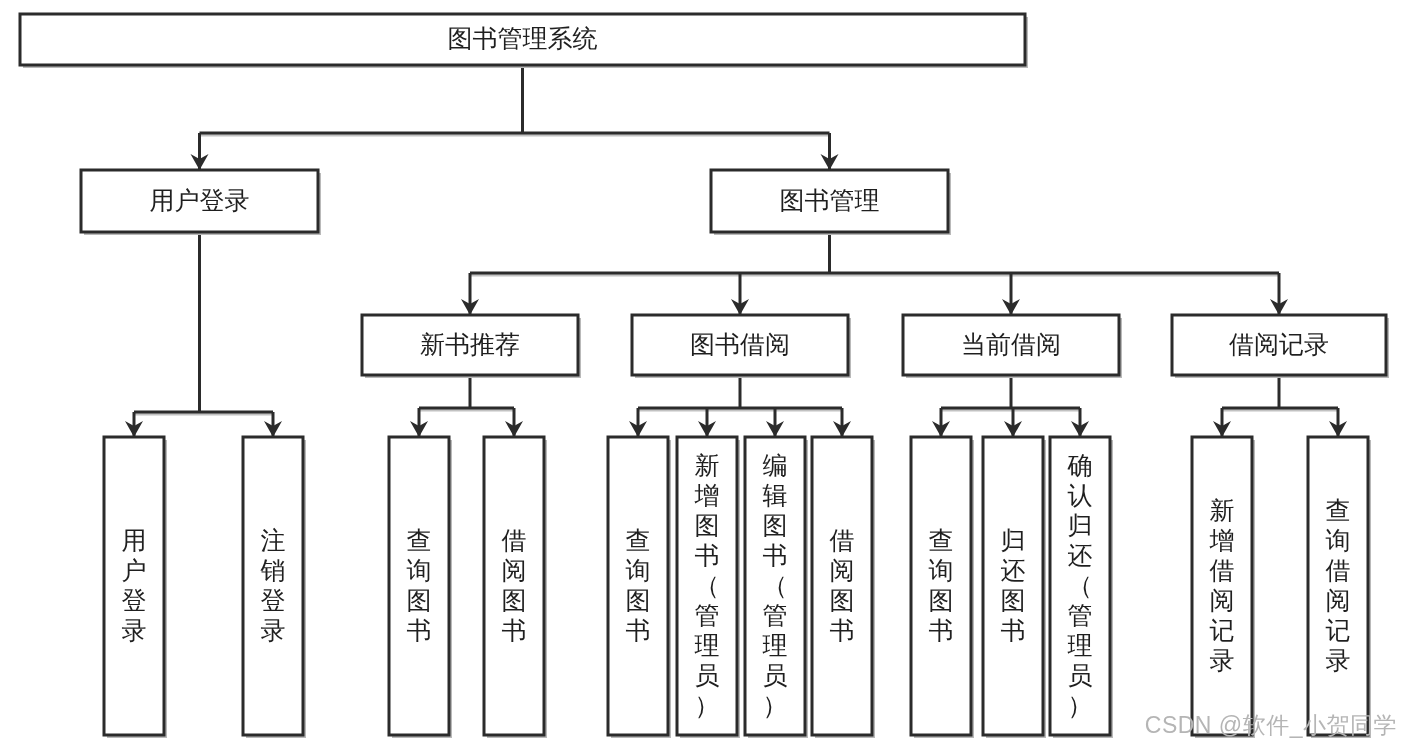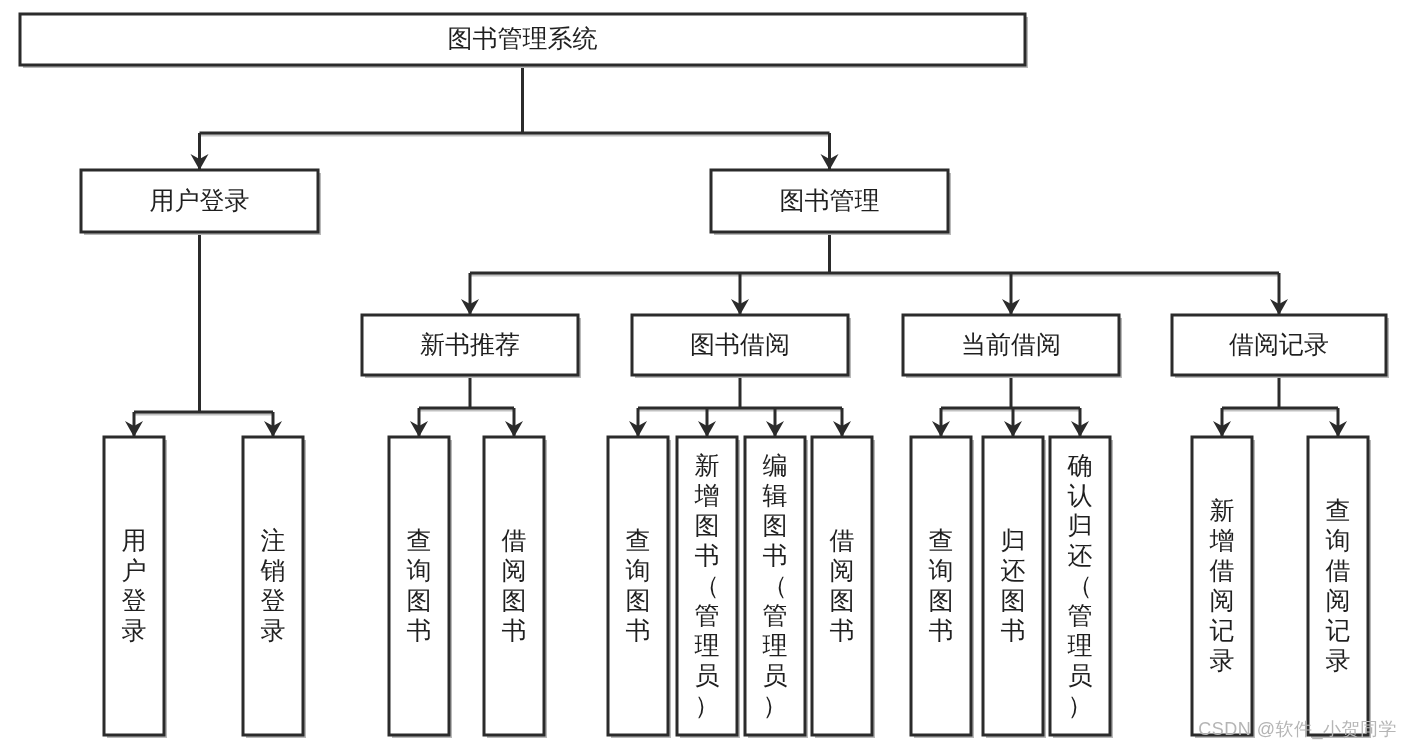--- a/index.html
+++ b/index.html
@@ -20,21 +20,21 @@
     text-anchor:middle;dominant-baseline:middle;
   }
   .leaf-label{
     font-family:"Liberation Sans","DejaVu Sans",sans-serif;
     font-size:25px;fill:#1f1f1f;
     text-anchor:middle;
   }
   .watermark{
     position:absolute;right:8px;bottom:6px;
     font-family:"Liberation Sans","DejaVu Sans",sans-serif;
-    font-size:18px;color:#b5b5b5;white-space:nowrap;
+    font-size:23px;color:#b5b5b5;white-space:nowrap;
     letter-spacing:0.5px;pointer-events:none;
   }
 </style>
 </head>
 <body>
 
 <div id="diagram-root">
   <svg id="flow" viewBox="0 0 1405 747" xmlns="http://www.w3.org/2000/svg">
     <g id="edges-layer">
         <g>

